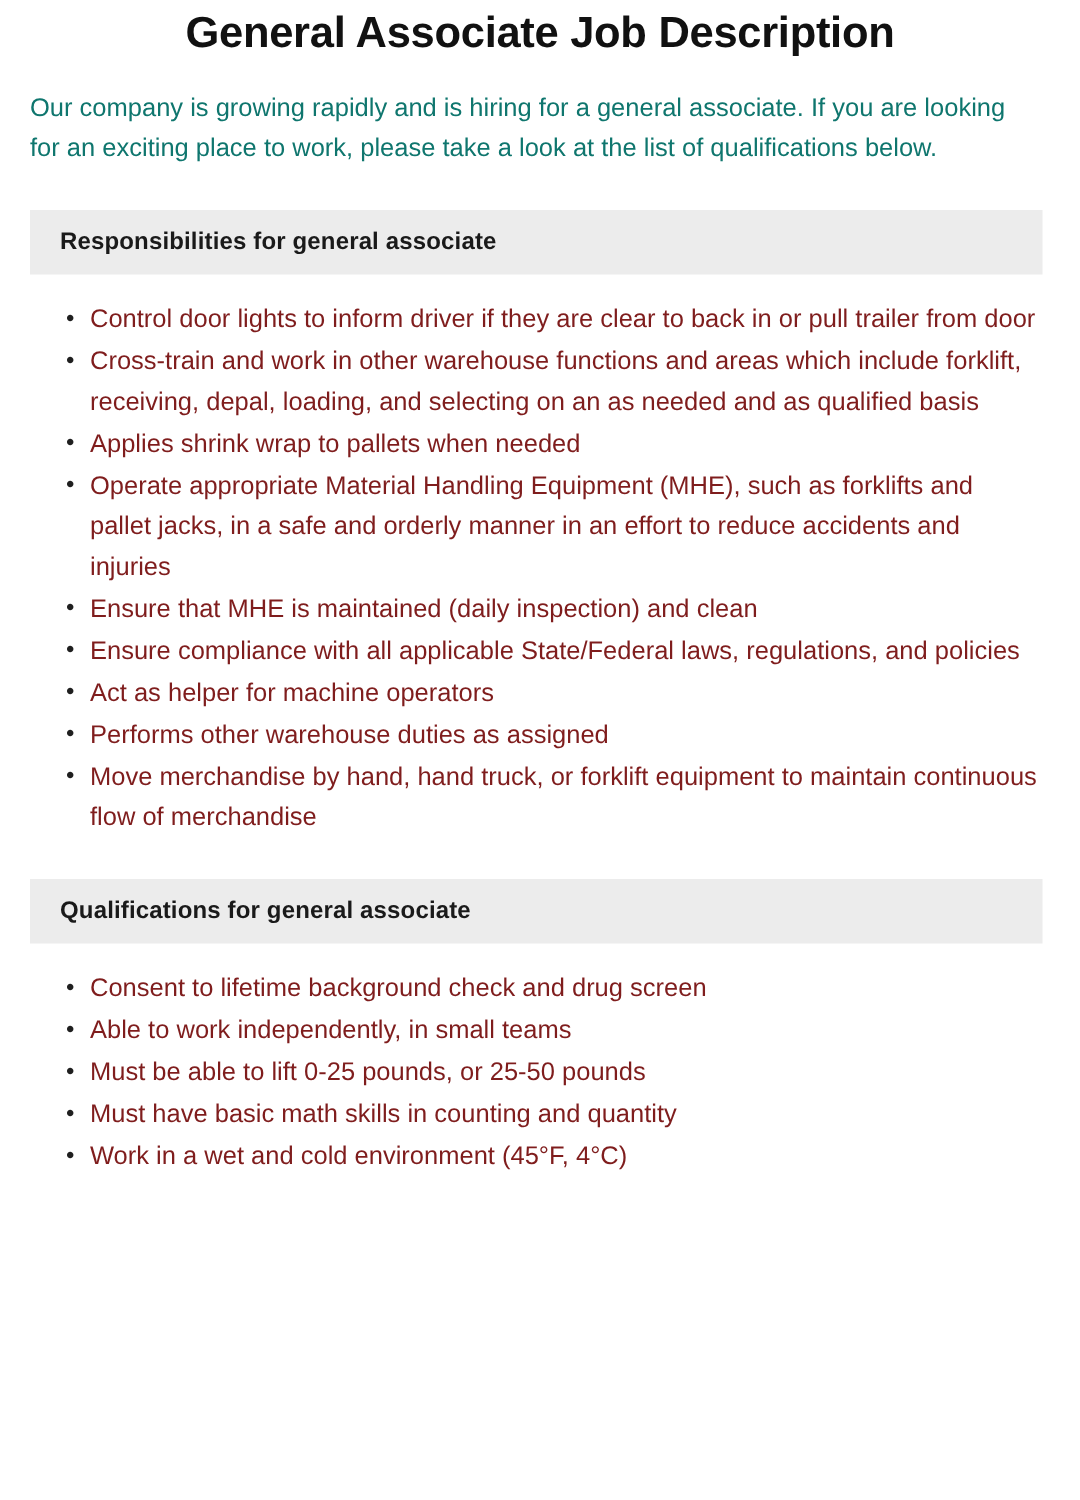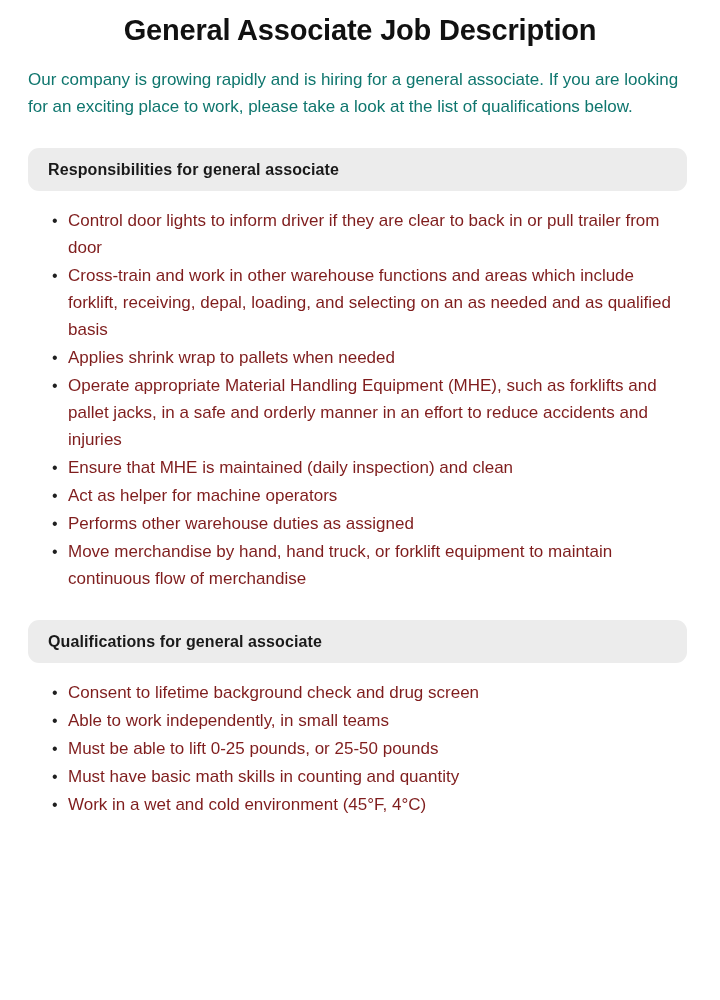--- a/index.html
+++ b/index.html
@@ -12,21 +12,21 @@
     background: #ffffff;
     font-family: "Liberation Sans", sans-serif;
     color: #1a1a1a;
     overflow: hidden;
   }
 
   .page {
     width: 720px;
     min-height: 1000px;
     box-sizing: border-box;
-    padding: 8px;
+    padding: 0;
     background: #ffffff;
   }
 
   .doc-title {
     font-size: 29px;
     font-weight: bold;
     text-align: center;
     color: #111111;
     letter-spacing: -0.2px;
     margin: 0;
@@ -44,21 +44,20 @@
 
   .section {
     margin: 0;
   }
 
   .section-header {
     margin: 28px 25px 0 20px;
     background: #ececec;
     padding: 12px 0 12px 20px;
     box-sizing: border-box;
-    border-radius: 11px;
   }
 
   .section-header-text {
     font-size: 16px;
     font-weight: bold;
     color: #1a1a1a;
     line-height: 19px;
     letter-spacing: 0.1px;
   }
 
@@ -103,20 +102,21 @@
   <div class="section">
     <div class="section-header">
       <span class="section-header-text">Responsibilities for general associate</span>
     </div>
     <ul class="bullet-list">
       <li>Control door lights to inform driver if they are clear to back in or pull trailer from door</li>
       <li>Cross-train and work in other warehouse functions and areas which include forklift, receiving, depal, loading, and selecting on an as needed and as qualified basis</li>
       <li>Applies shrink wrap to pallets when needed</li>
       <li>Operate appropriate Material Handling Equipment (MHE), such as forklifts and pallet jacks, in a safe and orderly manner in an effort to reduce accidents and injuries</li>
       <li>Ensure that MHE is maintained (daily inspection) and clean</li>
+      <li>Ensure compliance with all applicable State/Federal laws, regulations, and policies</li>
       <li>Act as helper for machine operators</li>
       <li>Performs other warehouse duties as assigned</li>
       <li>Move merchandise by hand, hand truck, or forklift equipment to maintain continuous flow of merchandise</li>
     </ul>
   </div>
 
   <div class="section">
     <div class="section-header">
       <span class="section-header-text">Qualifications for general associate</span>
     </div>

